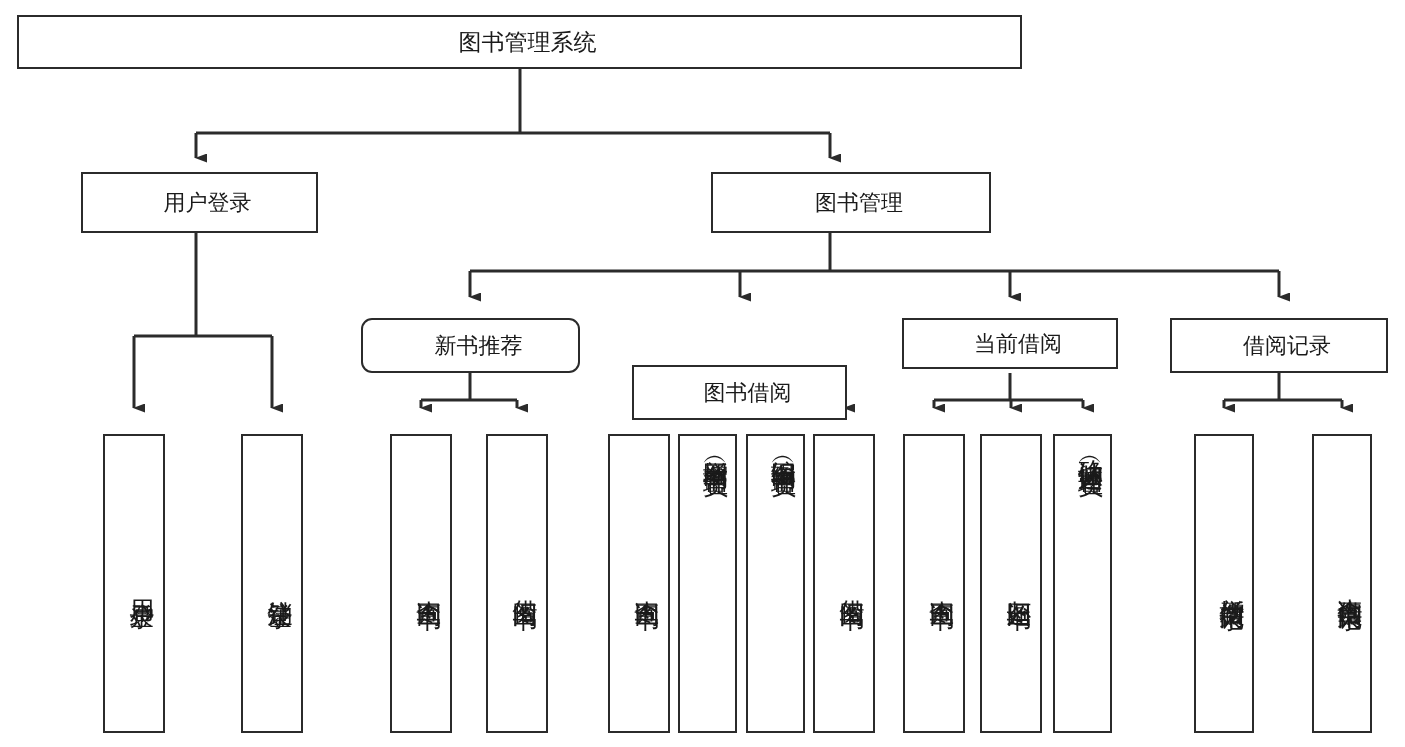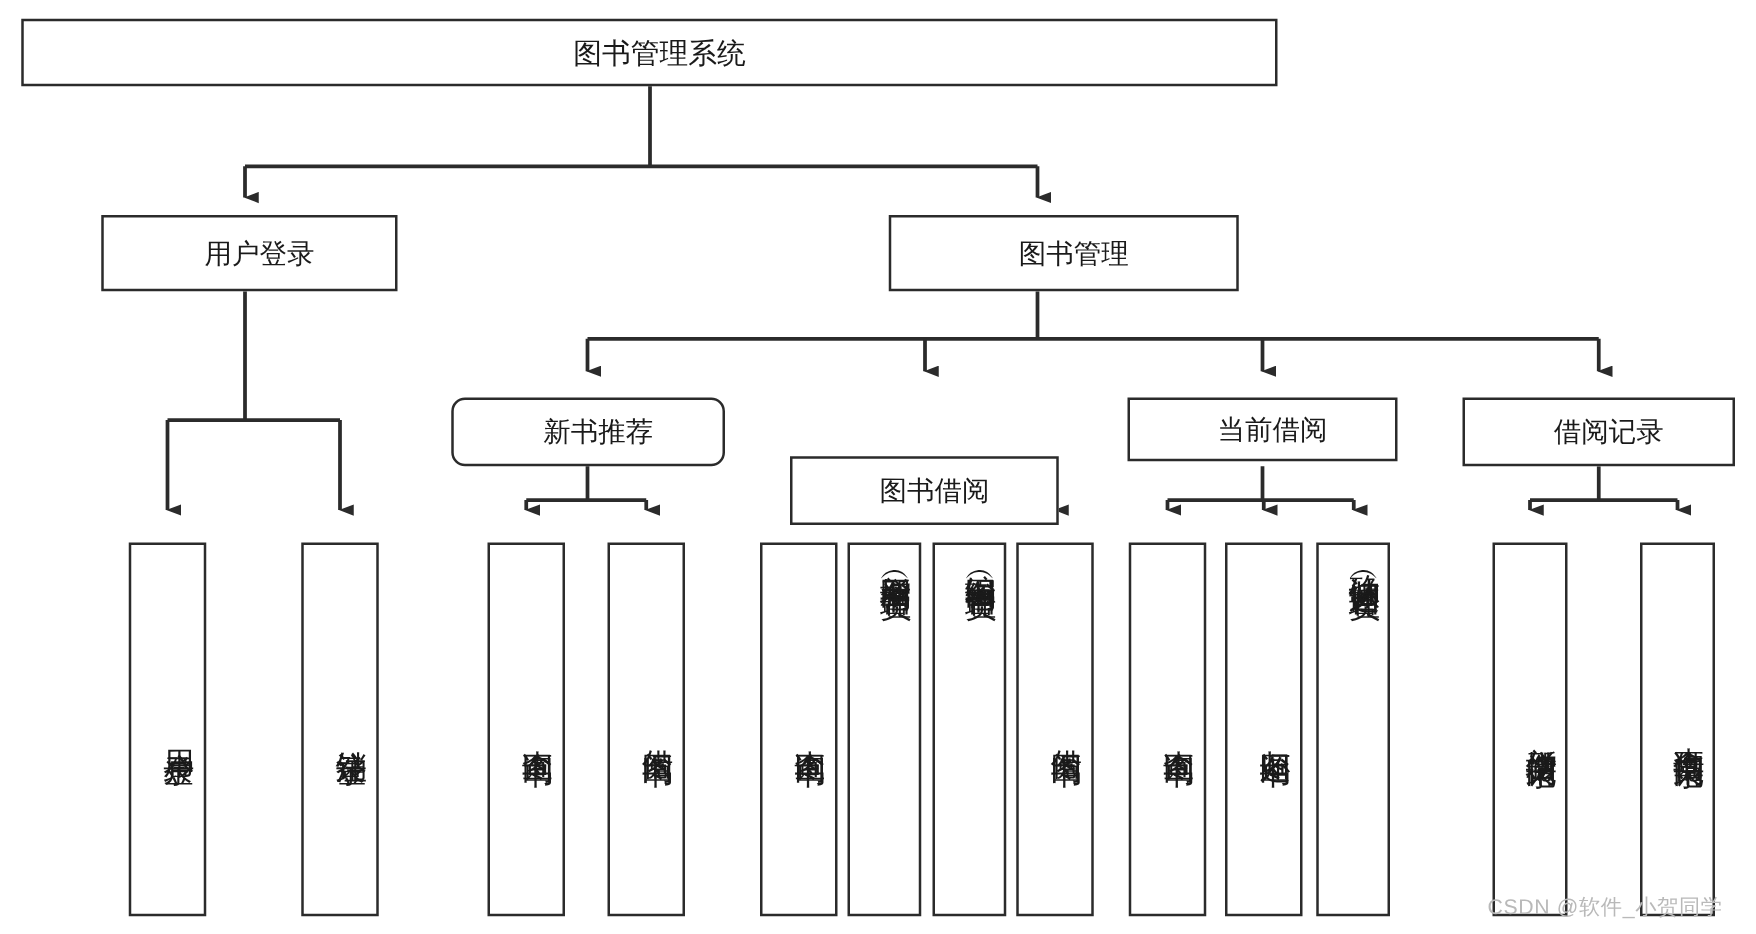--- a/index.html
+++ b/index.html
@@ -196,14 +196,13 @@
     <span class="node-label">确认归还（管理员）</span>
   </div>
 
   <div class="node-box vertical centered" style="left:1194px; top:434px; width:60px; height:299px;">
     <span class="node-label">新增借阅记录</span>
   </div>
   <div class="node-box vertical centered" style="left:1312px; top:434px; width:60px; height:299px;">
     <span class="node-label">查询借阅记录</span>
   </div>
 
-  <div id="watermark">CSDN @软件_小贺同学</div>
 </div>
 
 </body></html>

